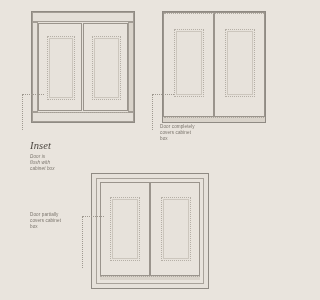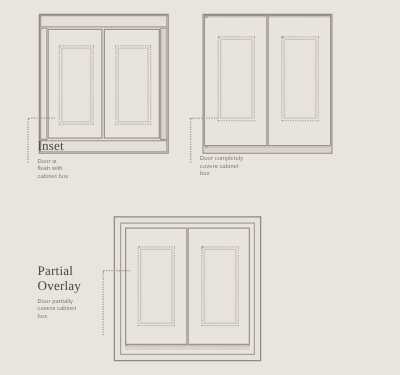--- a/index.html
+++ b/index.html
@@ -145,21 +145,21 @@
     </div>
 
     <div class="shadow-strip" style="left:97px; top:11px; width:6px; height:90px; border:1px solid #a39d95;"></div>
 
     <div class="dotted-line-h" style="left:7px; top:101px; width:90px;"></div>
   </div>
 
   <div class="leader-v" style="left:22px; top:94px; height:36px;"></div>
   <div class="leader-h" style="left:22px; top:94px; width:22px;"></div>
 
-  <div class="label-block" style="left:30px; top:112px; width:62px;">
+  <div class="label-block" style="left:30px; top:140px; width:62px;font-style:italic;">
     <div class="label-title">Inset</div>
     <div class="label-desc">Door is
 flush with
 cabinet box</div>
   </div>
 
   <div class="cabinet" style="left:162px; top:11px; width:104px; height:112px;">
 
     <div class="box-outline"></div>
 
@@ -208,20 +208,18 @@
     </div>
 
     <div class="shadow-strip" style="left:9px; top:103px; width:100px; height:4px;"></div>
     <div class="dotted-line-h" style="left:9px; top:103px; width:100px;"></div>
   </div>
 
   <div class="leader-v" style="left:82px; top:216px; height:52px;"></div>
   <div class="leader-h" style="left:82px; top:216px; width:22px;"></div>
 
   <div class="label-block" style="left:30px; top:212px; width:60px;">
-    <div class="label-title">Partial
-Overlay</div>
     <div class="label-desc">Door partially
 covers cabinet
 box</div>
   </div>
 
 </div>
 
 </body></html>

